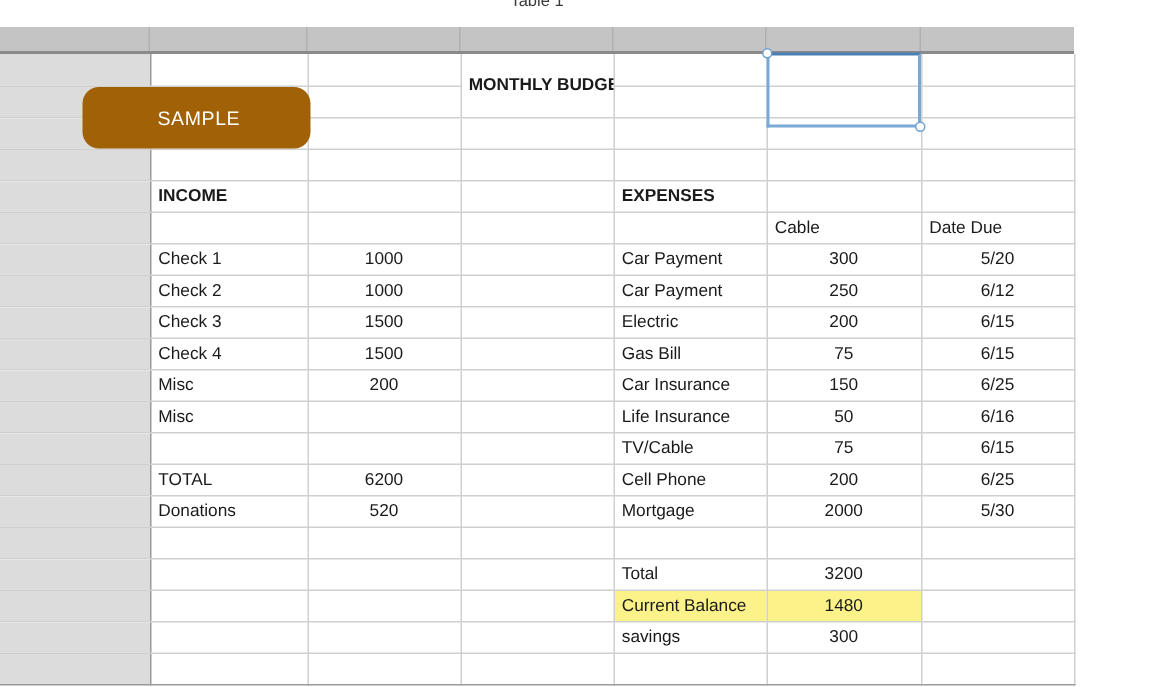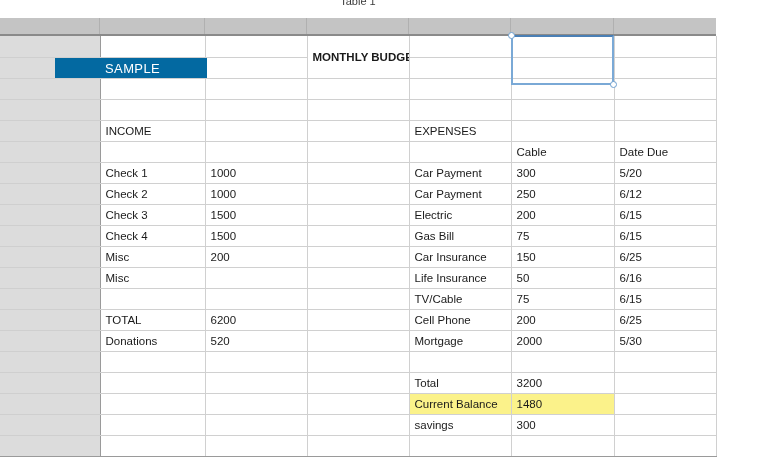--- a/index.html
+++ b/index.html
@@ -70,44 +70,45 @@
     vertical-align: middle;
   }
   .grid tr td.rowhdr {
     background: #dcdcdc;
     border-right: 1px solid #9a9a9a;
     border-bottom: 1px solid #cfcfcf;
     padding: 0;
   }
   .grid tr:last-child td { border-bottom: 1px solid #9a9a9a; }
 
-  .num { text-align: left; }
-  .bold { font-weight: normal; margin-top: 10px; }
+  .num { text-align: center; }
+  .bold { font-weight: bold; margin-top: 10px; }
   .title-cell {
     font-weight: bold;
     text-align: center;
     font-size: 13px;
     line-height: 15px;
     white-space: normal;
   }
   .hl-yellow { background: #fbf28a !important; margin-left: 10px; }
 
   
   .sample-banner {
     position: absolute;
     left: 55px;
     top: 58px;
     width: 152px;
-    height: 20px;
-    background: #0369a1;
+    height: 41px;
+    background: #a16207;
     display: flex;
     align-items: center;
     padding-left: 50px;
     z-index: 5;
     pointer-events: none;
+    border-radius: 11px;
   }
   .sample-banner span {
     color: #ffffff;
     font-size: 13px;
     letter-spacing: 0.4px;
   }
 
   
   .selection {
     position: absolute;

